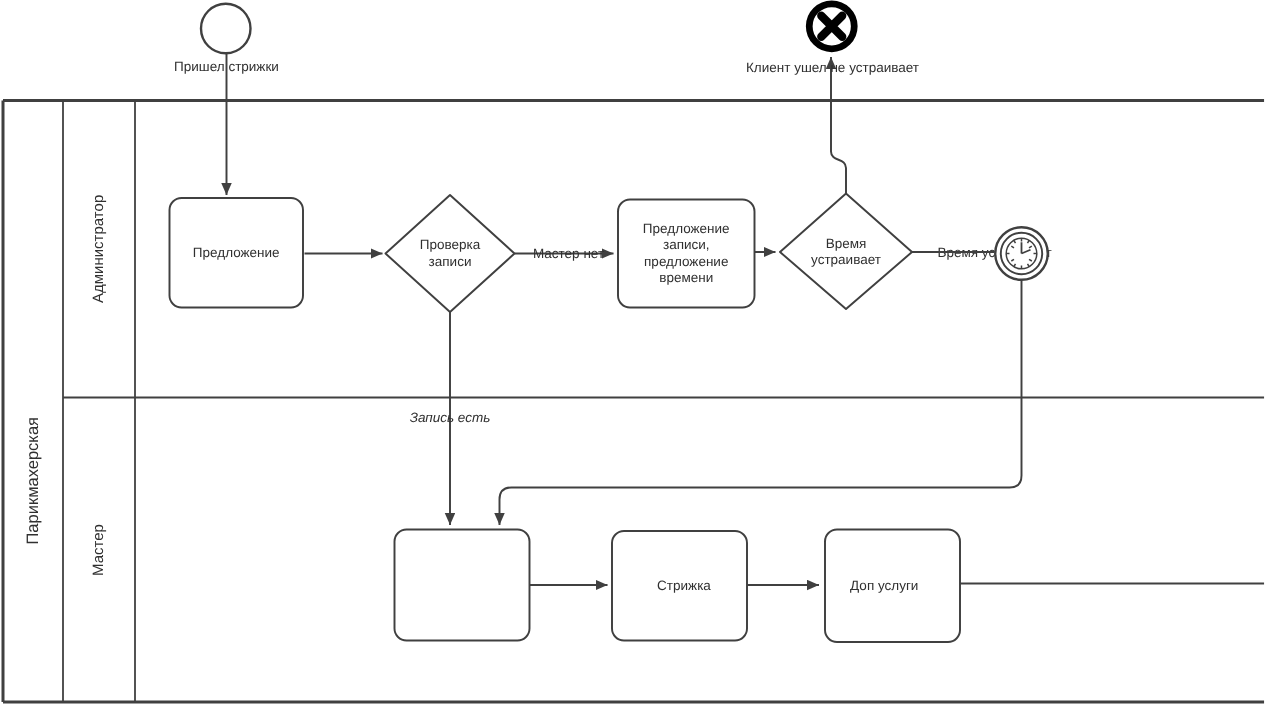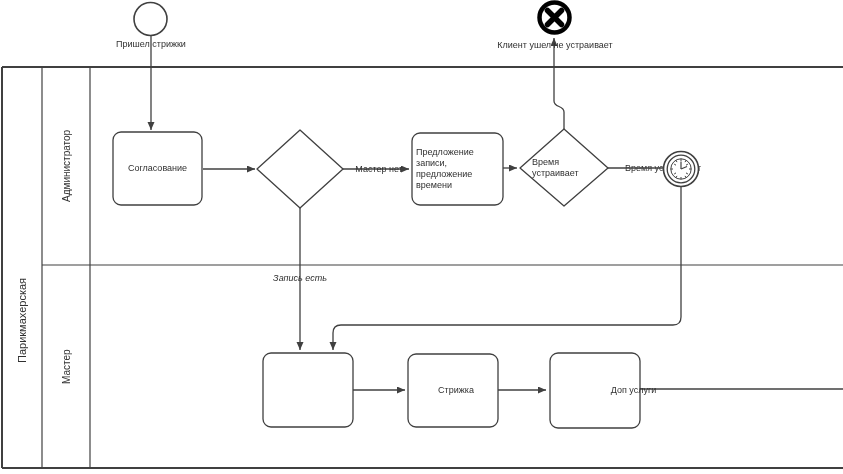--- a/index.html
+++ b/index.html
@@ -4,21 +4,21 @@
 <style>
   html,body{margin:0;padding:0;background:#fff;}
   #canvas{
     position:relative;width:843px;height:474px;overflow:hidden;
     background:var(--canvas-bg,#fff);
     font-family:"Liberation Sans",sans-serif;color:var(--text,#303030);
   }
   #shapes{position:absolute;left:0;top:0;}
   .lbl{position:absolute;font-size:9px;line-height:11px;}
   .ctr{text-align:center;}
-  .flexc{display:flex;align-items:center;justify-content:center;text-align:left;}
+  .flexc{display:flex;align-items:center;justify-content:center;text-align:center;}
   .nowrap{white-space:nowrap;margin-left:28px;}
   .vtext{
     position:absolute;display:flex;align-items:center;justify-content:center;
     writing-mode:vertical-rl;transform:rotate(180deg);
   }
   .pool-title{font-size:11px;}
   .lane-title{font-size:10px;}
   
   .frame{stroke:var(--stroke,#404040);stroke-width:2;fill:none;}
   .thin{stroke:var(--stroke,#404040);stroke-width:1.2;fill:none;}
@@ -104,23 +104,24 @@
   </svg>
 
   <div class="vtext pool-title" style="left:2px;top:170px;width:40px;height:300px;">Парикмахерская</div>
   <div class="vtext lane-title" style="left:42px;top:67px;width:48px;height:198px;">Администратор</div>
   <div class="vtext lane-title" style="left:42px;top:265px;width:48px;height:203px;">Мастер</div>
 
   <div class="lbl ctr" style="left:91px;top:39px;width:120px;">Пришел стрижки</div>
   <div class="lbl ctr" style="left:484px;top:40px;width:142px;">Клиент ушел не устраивает</div>
   <div class="lbl nowrap" style="left:832px;top:37px;">Кл</div>
 
-  <div class="lbl flexc" style="left:113px;top:132px;width:89px;height:73px;">Согласование</div>
+  <div class="lbl flexc" style="left:113px;top:132px;width:89px;height:73px;">Предложение</div>
   <div class="lbl flexc" style="left:416px;top:135px;width:83px;height:68px;">Предложение записи, предложение времени</div>
   <div class="lbl flexc" style="left:408px;top:354px;width:96px;height:73px;">Стрижка</div>
-  <div class="lbl flexc" style="left:550px;top:353px;width:79px;height:75px;padding-left:44px;">Доп услуги</div>
+  <div class="lbl flexc" style="left:550px;top:353px;width:79px;height:75px;">Доп услуги</div>
 
+  <div class="lbl flexc" style="left:268px;top:147px;width:64px;height:44px;">Проверка записи</div>
   <div class="lbl flexc" style="left:532px;top:146px;width:64px;height:44px;">Время устраивает</div>
 
   <div class="lbl ctr" style="left:344px;top:164px;width:70px;">Мастер нет</div>
   <div class="lbl ctr" style="left:265px;top:273px;width:70px;font-style:italic;">Запись есть</div>
 
 </div>
 
 </body></html>

